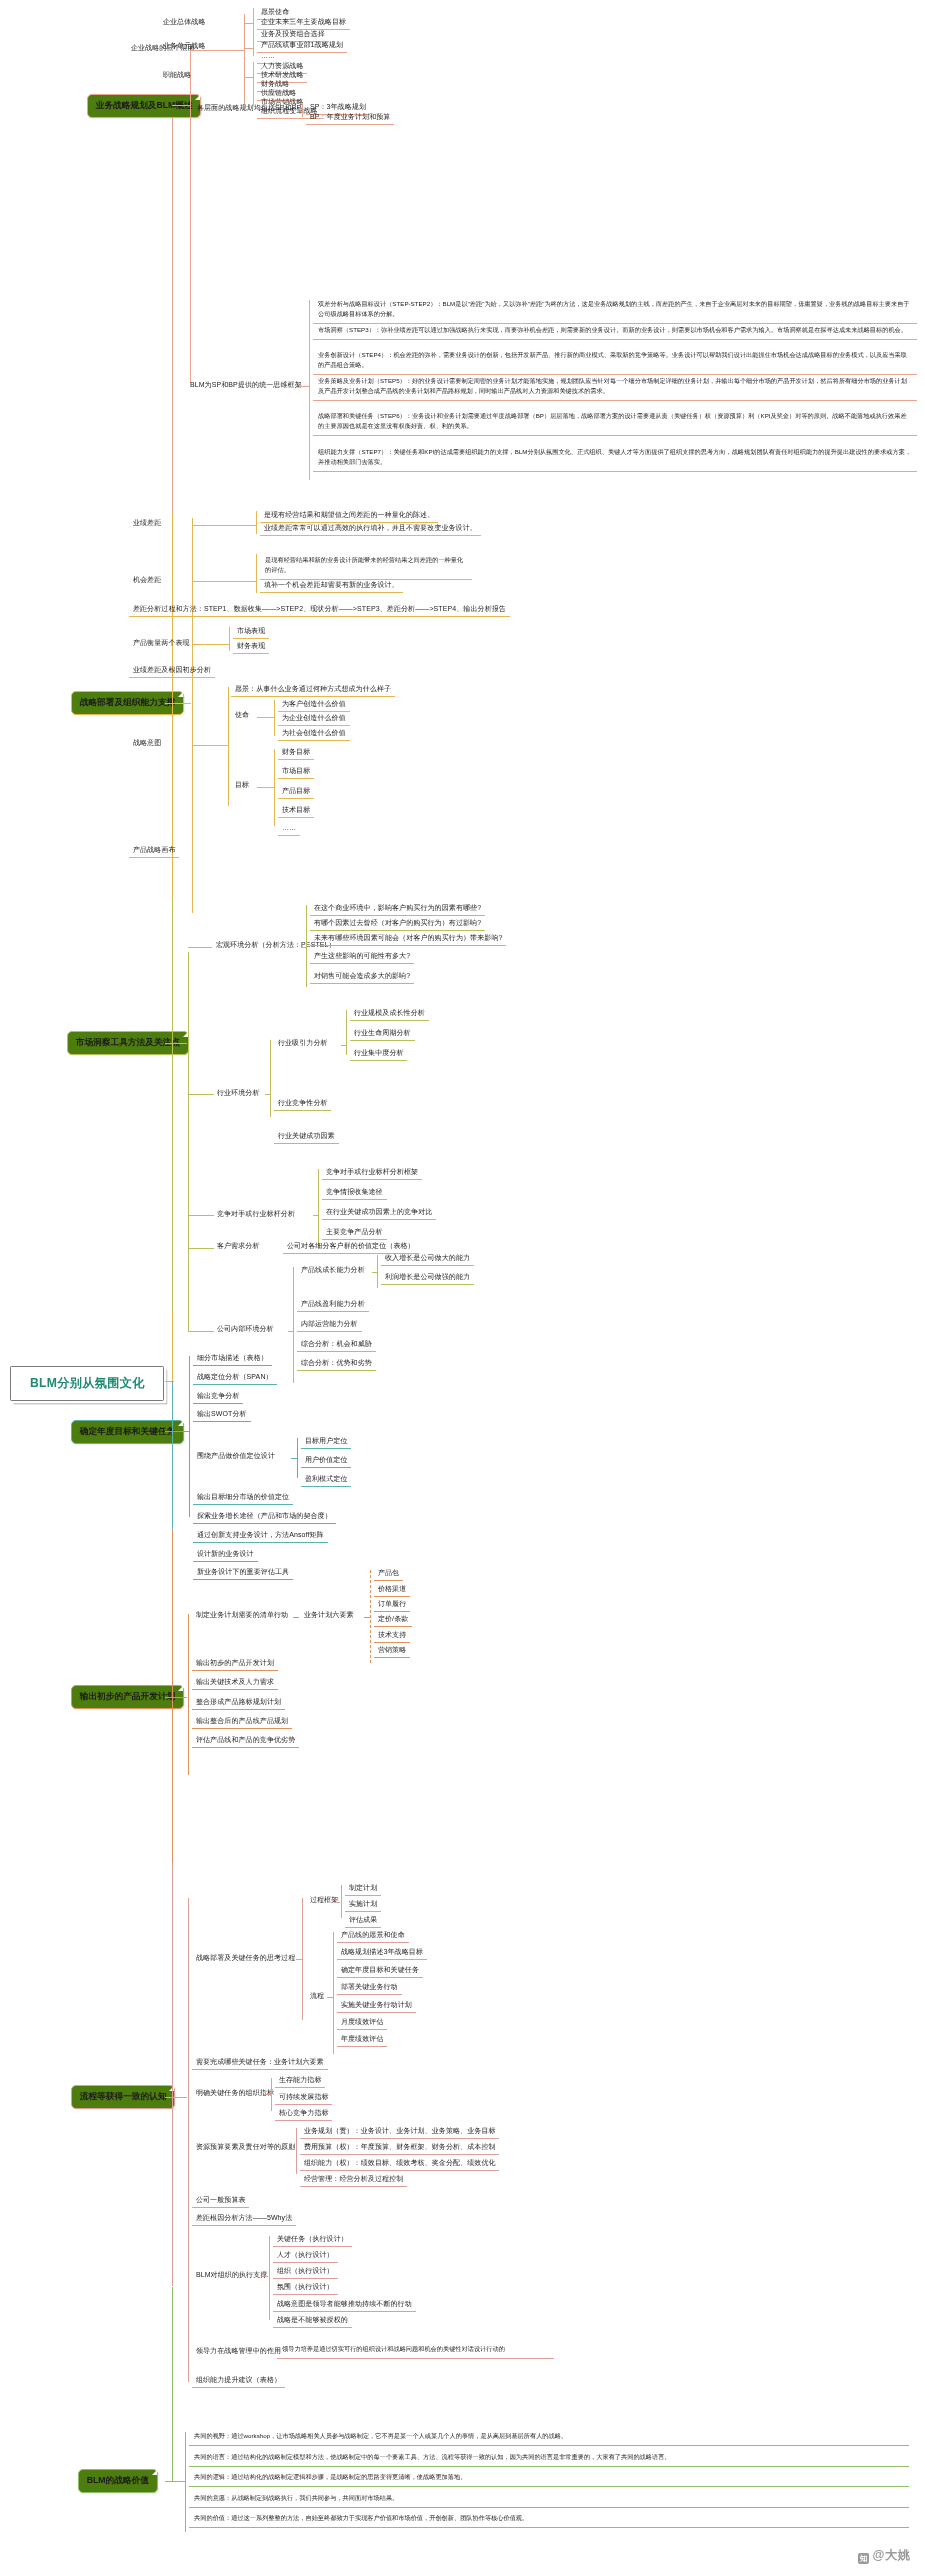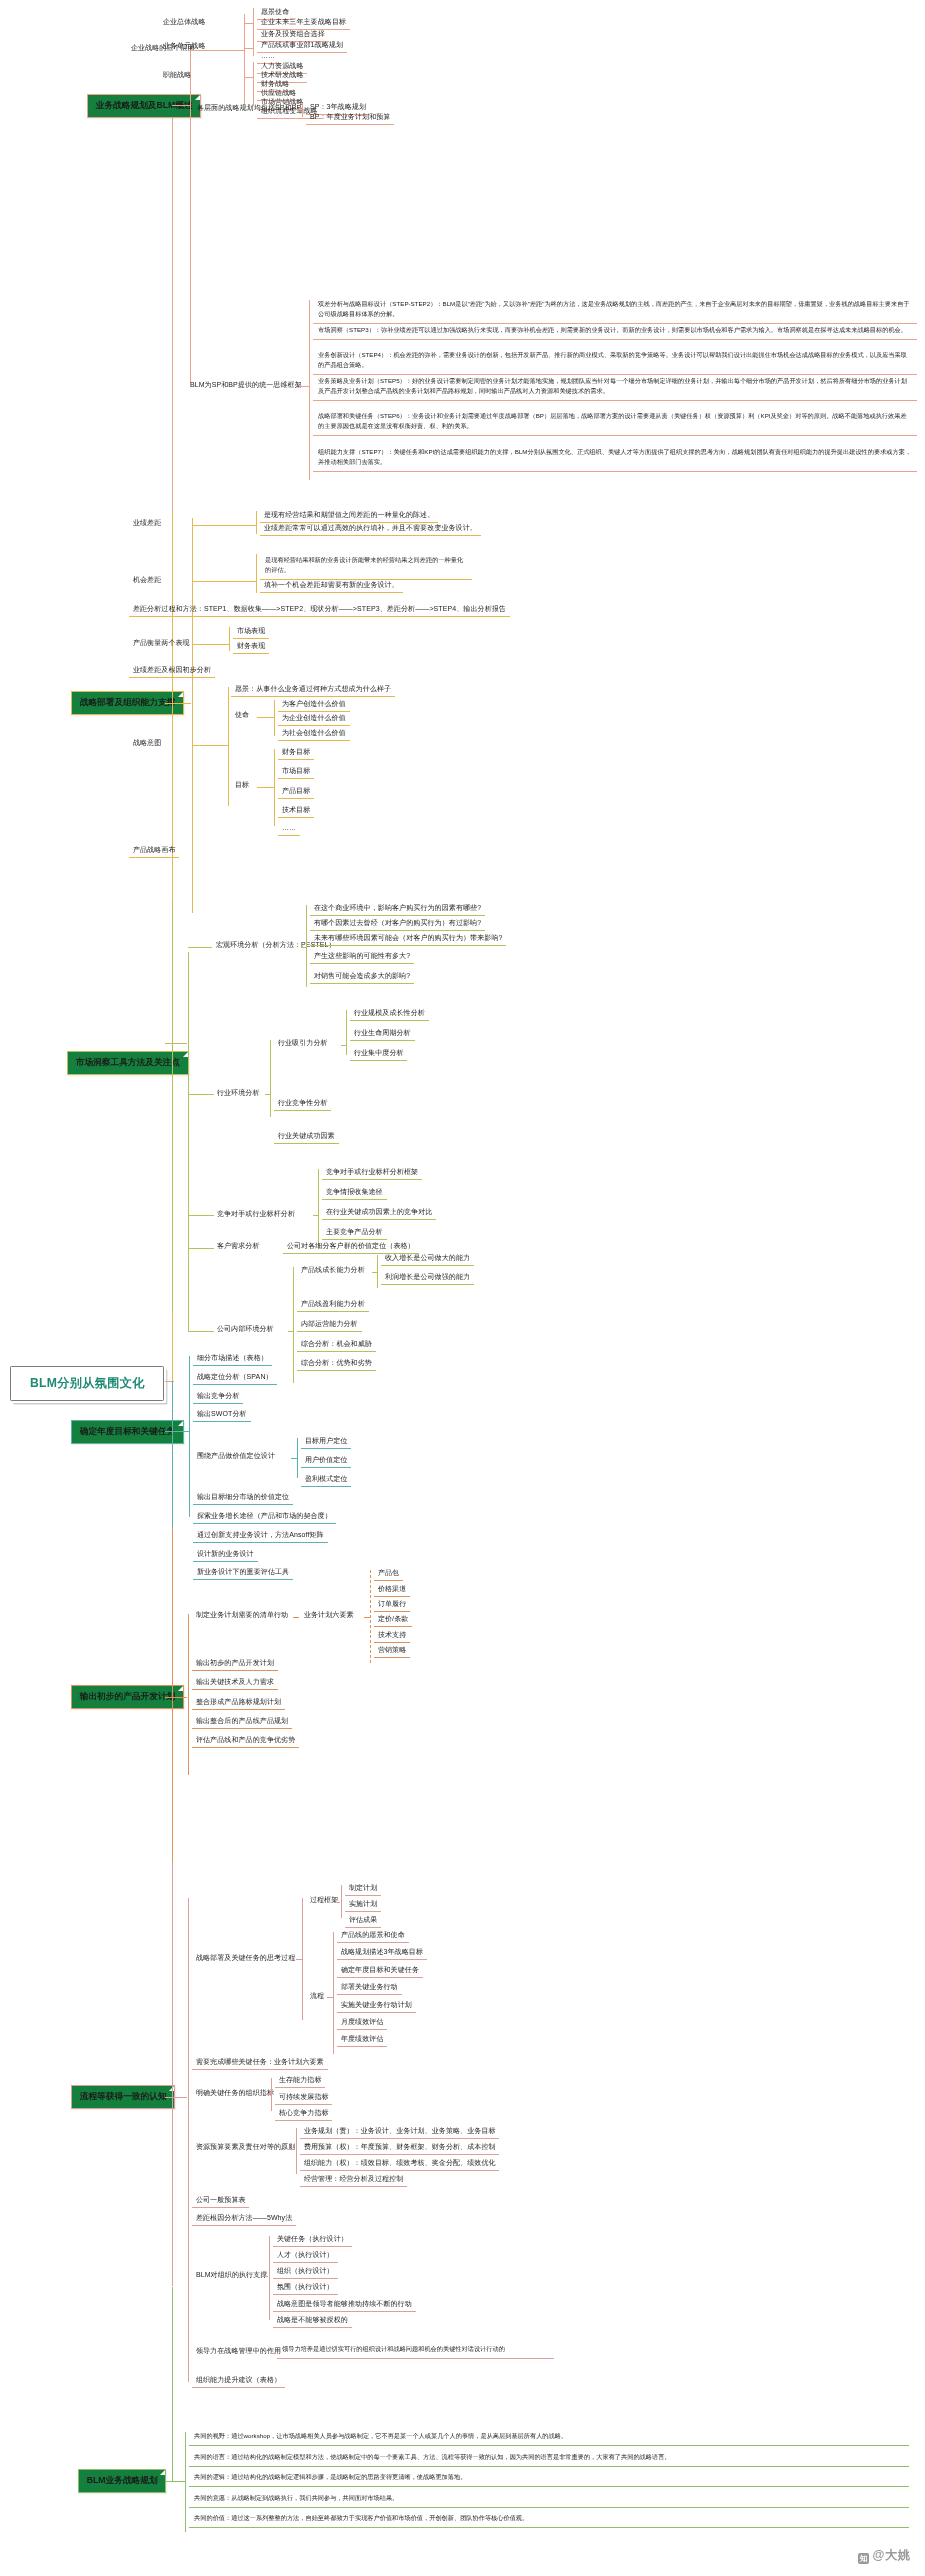--- a/index.html
+++ b/index.html
@@ -35,23 +35,23 @@
   .ul-orange{ border-bottom: 0.8px solid #e0925e; }
   .ul-rose  { border-bottom: 0.8px solid #dba09a; }
   .ul-green { border-bottom: 0.8px solid #8fbf6a; }
 
   
   .topic {
     position: absolute;
     font-size: 8.7px;
     font-weight: bold;
     color: #1b1b1b;
-    background: #15803d;
+    background: #4d7c0f;
     padding: 4.5px 7.7px 5.1px 7.7px;
-    border-radius: 0;
+    border-radius: 5px;
     white-space: nowrap;
     box-shadow: 1.3px 1.3px 0 rgba(0,0,0,.06);
   }
   .topic::after{
     content:"";
     position:absolute; top:0; right:0;
     border-width: 0 0 5.8px 5.8px;
     border-style: solid;
     border-color: transparent transparent #fff transparent;
   }
@@ -230,21 +230,21 @@
   <div class="ln h c-gold" style="left:257px; top:787px; width:16.7px;"></div>
   <div class="ln v c-gold" style="left:274px; top:749px; height:77px;"></div>
   <div class="node ul-gold" style="left:278px; top:746px;">财务目标</div>
   <div class="node ul-gold" style="left:278px; top:765px;">市场目标</div>
   <div class="node ul-gold" style="left:278px; top:785px;">产品目标</div>
   <div class="node ul-gold" style="left:278px; top:804px;">技术目标</div>
   <div class="node ul-gold" style="left:278px; top:822px;">……</div>
 
   <div class="node ul-gold" style="left:129px; top:844px;">产品战略画布</div>
 
-  <div class="topic t-olive" style="left:67px; top:1031px;margin-top:20px;">市场洞察工具方法及关注点</div>
+  <div class="topic t-olive" style="left:67px; top:1031px;">市场洞察工具方法及关注点</div>
   <div class="ln v c-olive" style="left:172px; top:900px; height:412px;"></div>
   <div class="ln h c-olive" style="left:165px; top:1043px; width:9px;"></div>
   <div class="ln h c-olive" style="left:172px; top:1043px; width:15.4px;"></div>
   <div class="ln v c-olive" style="left:188px; top:952px; height:341px;"></div>
 
   <div class="node" style="left:212px; top:939px;">宏观环境分析（分析方法：PESTEL）</div>
   <div class="ln h c-olive" style="left:188px; top:947px; width:24.4px;"></div>
   <div class="ln h c-olive" style="left:301px; top:947px; width:5.1px;"></div>
   <div class="ln v c-olive" style="left:306px; top:905px; height:82px;"></div>
   <div class="node ul-olive" style="left:310px; top:902px;">在这个商业环境中，影响客户购买行为的因素有哪些?</div>
@@ -405,21 +405,21 @@
   <div class="node ul-rose" style="left:273px; top:2314px;">战略是不能够被授权的</div>
 
   <div class="node" style="left:192px; top:2345px;">领导力在战略管理中的作用</div>
   <div class="ln h c-rose" style="left:270px; top:2353px; width:6.4px;"></div>
   <div class="ln v c-rose" style="left:188px; top:2310px; height:45px;"></div>
   <div class="para ul-rose wrap" style="left:277px; top:2341px; width:277px;">领导力培养是通过切实可行的组织设计和战略问题和机会的关键性对话设计行动的</div>
 
   <div class="node ul-rose" style="left:192px; top:2374px;">组织能力提升建议（表格）</div>
   <div class="ln v c-rose" style="left:188px; top:2353px; height:29px;"></div>
 
-  <div class="topic t-green" style="left:78px; top:2469px;">BLM业务战略规划</div>
+  <div class="topic t-green" style="left:78px; top:2469px;">BLM的战略价值</div>
   <div class="ln v c-green" style="left:172px; top:2287px; height:194px;"></div>
   <div class="ln h c-green" style="left:165px; top:2481px; width:9px;"></div>
   <div class="ln h c-green" style="left:172px; top:2481px; width:13px;"></div>
   <div class="ln v c-green" style="left:185px; top:2432px; height:100px;"></div>
 
   <div class="para ul-green wrap" style="left:189px; top:2428px; width:720px;">共同的视野：通过workshop，让市场战略相关人员参与战略制定，它不再是某一个人或某几个人的事情，是从高层到基层所有人的战略。</div>
   <div class="para ul-green wrap" style="left:189px; top:2449px; width:720px;">共同的语言：通过结构化的战略制定模型和方法，使战略制定中的每一个要素工具、方法、流程等获得一致的认知，因为共同的语言是非常重要的，大家有了共同的战略语言。</div>
   <div class="para ul-green wrap" style="left:189px; top:2469px; width:720px;">共同的逻辑：通过结构化的战略制定逻辑和步骤，是战略制定的思路变得更清晰，使战略更加落地。</div>
   <div class="para ul-green wrap" style="left:189px; top:2490px; width:720px;">共同的意愿：从战略制定到战略执行，我们共同参与，共同面对市场结果。</div>
   <div class="para ul-green wrap" style="left:189px; top:2510px; width:720px;">共同的价值：通过这一系列整整的方法，自始至终都致力于实现客户价值和市场价值，开创创新、团队协作等核心价值观。</div>

